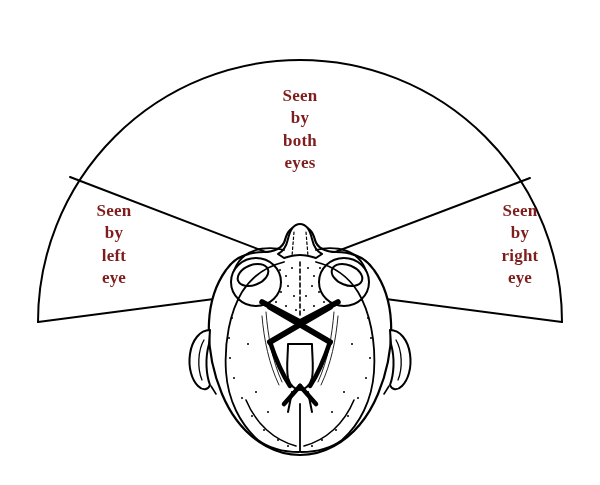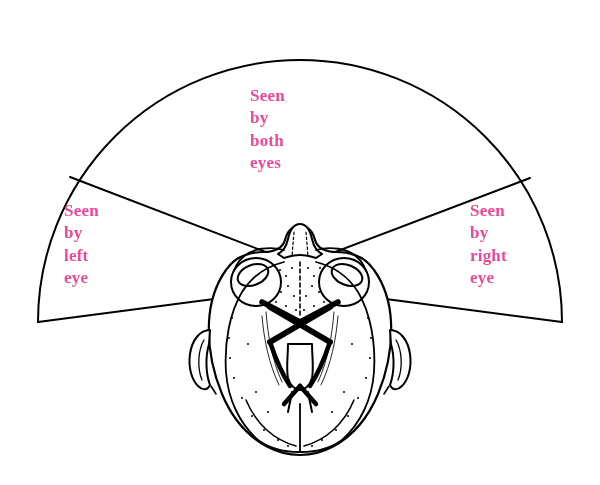--- a/index.html
+++ b/index.html
@@ -23,25 +23,26 @@
   #figure-svg {
     position: absolute;
     left: 0;
     top: 0;
     width: 600px;
     height: 485px;
     display: block;
   }
   .field-label {
     position: absolute;
+    text-align: center;
     font-family: "Liberation Serif", "DejaVu Serif", serif;
     font-weight: bold;
     font-size: 17px;
     line-height: 1.32;
-    color: #ec4899;
+    color: #7f1d1d;
     letter-spacing: 0.2px;
     white-space: pre-line;
     user-select: none;
   }
   #label-both {
     left: 250px;
     top: 85px;
     width: 100px;
   }
   #label-left {

